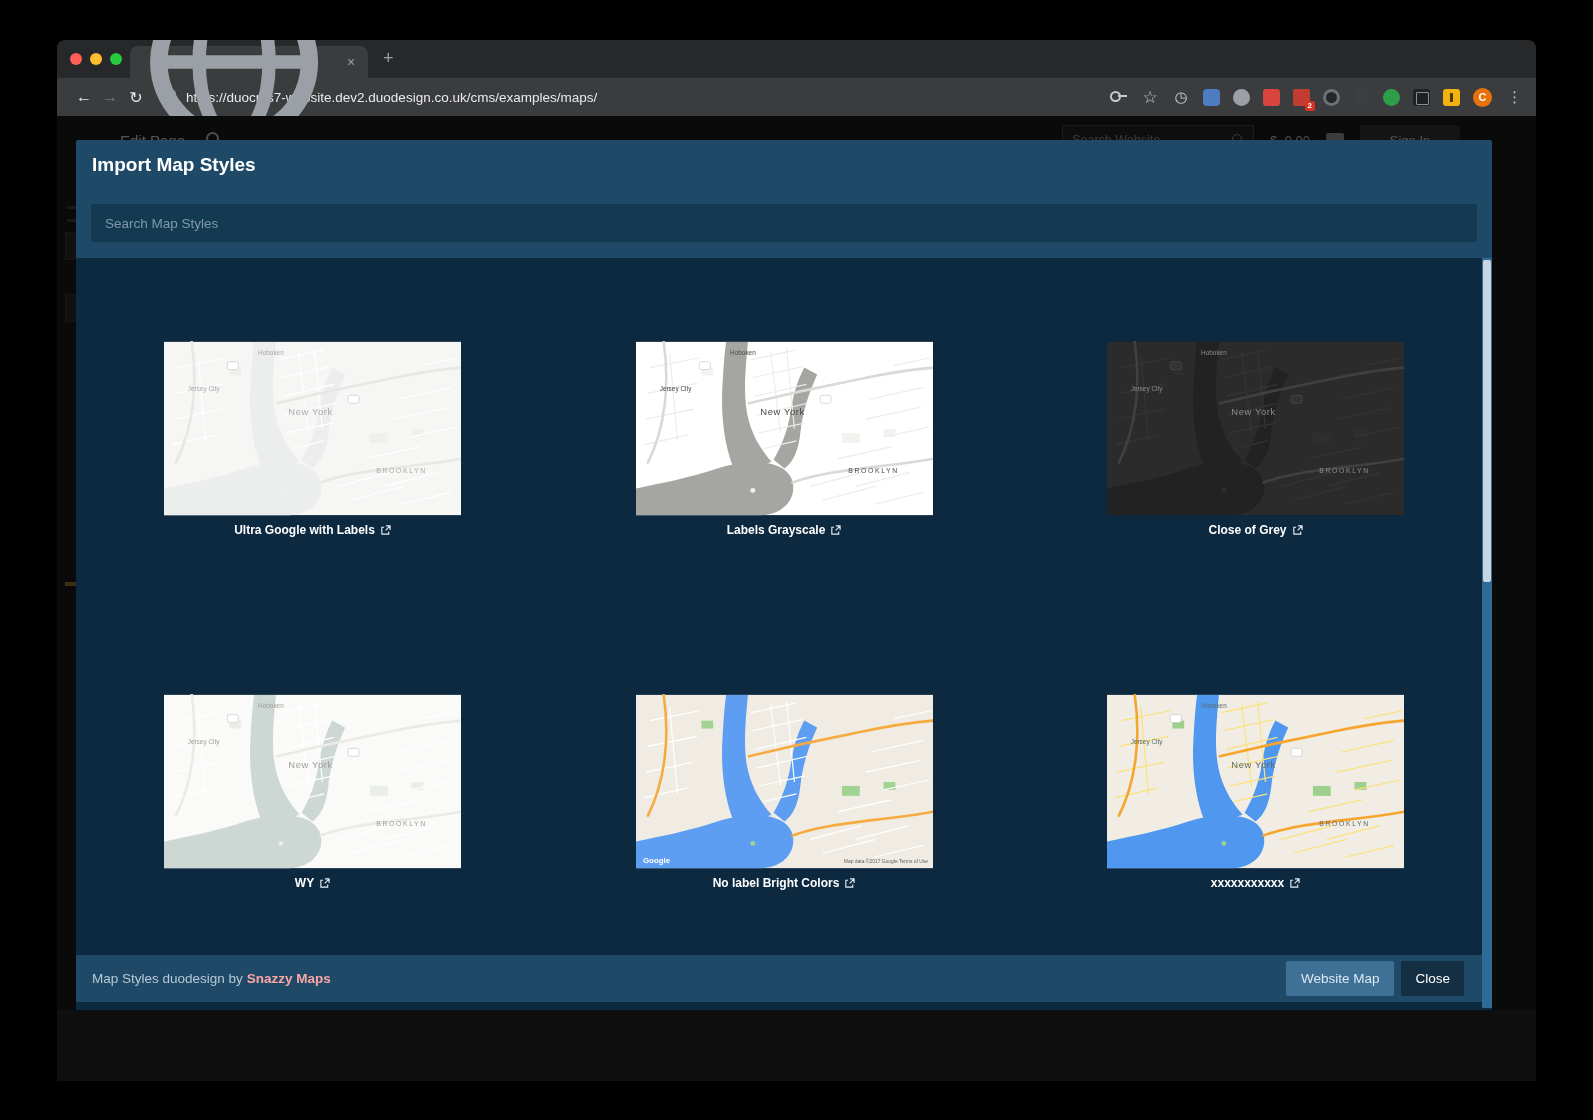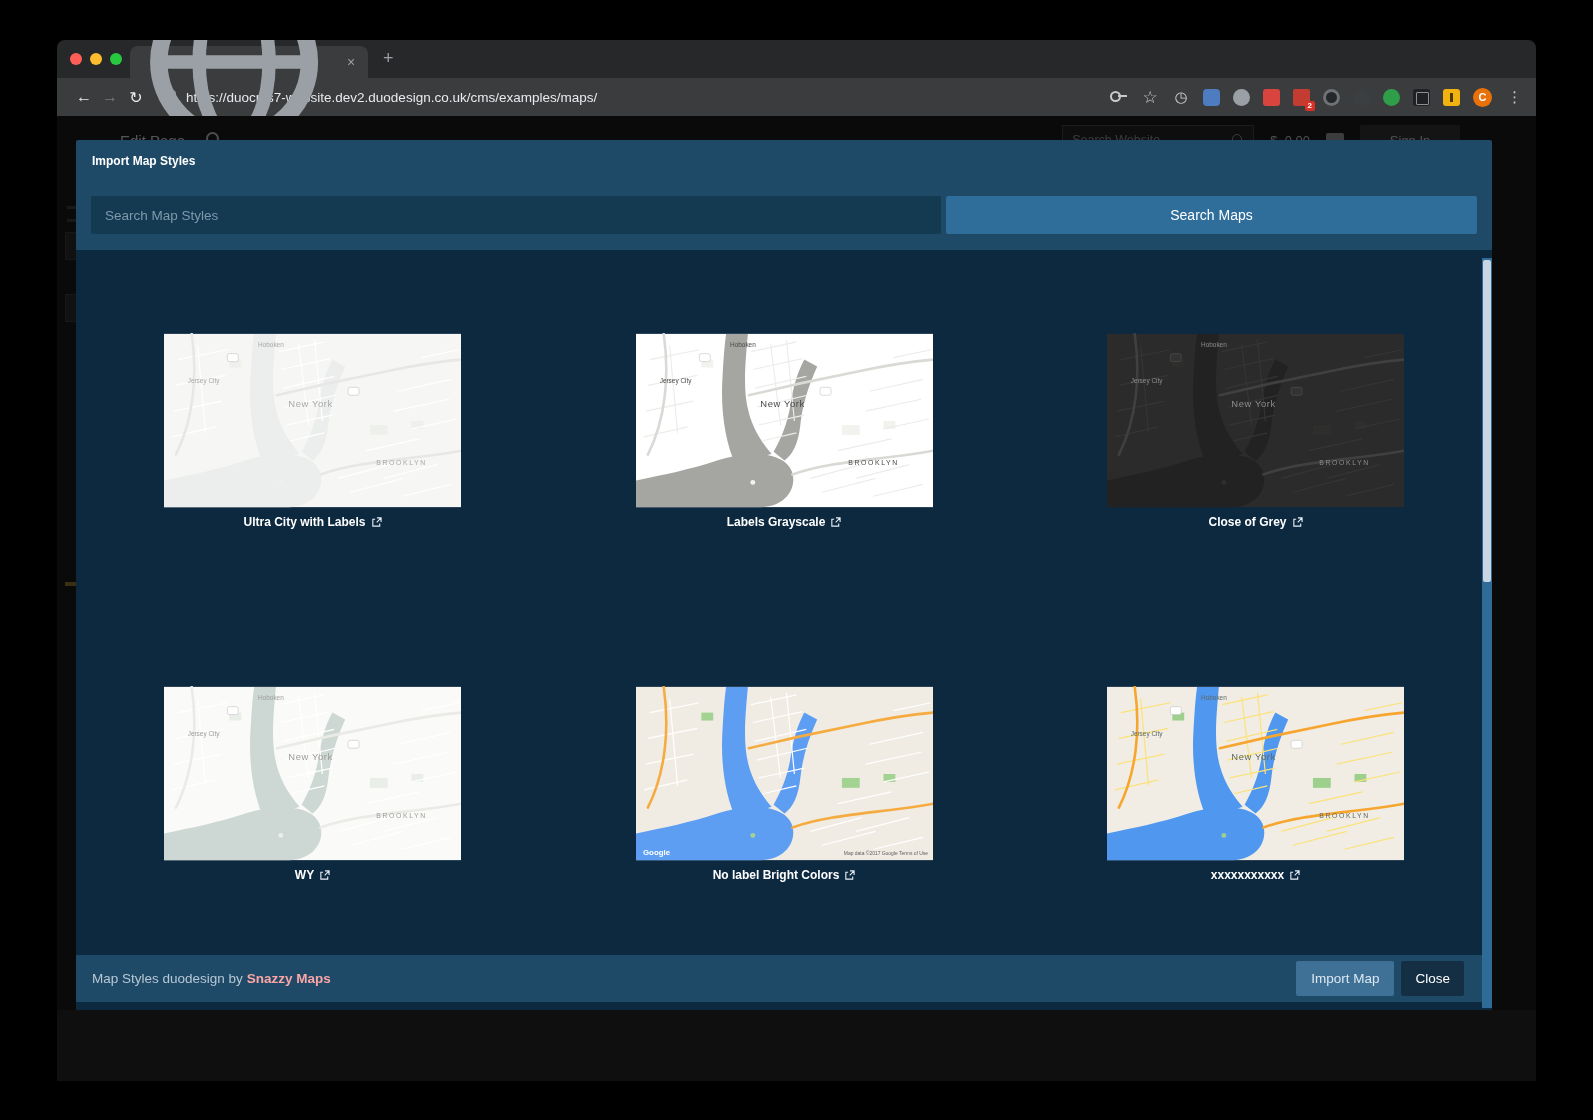--- a/index.html
+++ b/index.html
@@ -79,21 +79,21 @@
             display:flex; align-items:center; justify-content:center; border-radius:2px; }
   .side-hints { position:absolute; left:4px; top:90px; width:44px; }
   .hintsq { width:28px; height:28px; background:#1d1d1d; border:1px solid #2e2e2e; margin:0 0 34px 4px; }
   .hintdash { width:22px; height:3px; background:#333; margin:0 0 10px 6px; }
   .hintamber { width:20px; height:4px; background:#8a6d1f; margin:260px 0 0 4px; }
   .bottomrow { position:absolute; left:0; right:0; top:894px; height:71px; background:#0f0f0f; }
 
   
   .modal { position:absolute; left:19px; top:24px; width:1416px; height:870px; background:#1e4a68;
            z-index:5; display:flex; flex-direction:column; border-radius:2px; }
-  .m-title { margin:14px 16px 0; font-size:12px; font-weight:700; color:#fff; }
+  .m-title { margin:14px 16px 0; font-size:19px; font-weight:700; color:#fff; }
   .m-search { display:flex; margin:28px 15px 0; height:38px; }
   .m-input { flex:839; background:#143a52; border:0; outline:none; color:#cfe0ec; font-size:13.5px;
              padding:0 14px; border-radius:2px; }
   .m-input::placeholder { color:#7e99ac; }
   .m-btn { flex:542; margin-left:5px; background:#2f6d9b; color:#fff; border:0; font-size:14px;
            border-radius:2px; cursor:pointer; }
   .m-content { flex:1; margin-top:16px; background:#0d2940; padding:83px 88px 14px; overflow:hidden; }
   .grid-row { display:flex; justify-content:space-between; }
   .grid-row.second { margin-top:157px; }
   .tile { width:297px; cursor:pointer; }
@@ -212,21 +212,20 @@
       <div class="hintsq"></div>
       <div class="hintamber"></div>
     </div>
     <div class="bottomrow"></div>
 
     <div class="modal">
       <div class="m-title">Import Map Styles</div>
 
       <div class="m-search">
         <input class="m-input" type="text" placeholder="Search Map Styles" style="">
-        <button class="m-btn">Search Maps</button>
       </div>
 
       <div class="m-content">
 
         <div class="grid-row">
 
           <figure class="tile m-ultra">
             <svg class="mapsvg" viewBox="0 0 300 175">
               <rect class="land" width="300" height="175"></rect>
               <rect class="park" x="208" y="92" width="18" height="10"></rect>
@@ -241,21 +240,21 @@
               <path class="major" d="M114,62 L166,50 L224,38 C252,32 276,28 300,26"></path>
               <path class="major" d="M158,142 C198,128 244,128 300,118"></path>
               <rect class="shield" x="64" y="20" width="11" height="8" rx="2"></rect>
                 <rect class="shield" x="186" y="54" width="11" height="8" rx="2"></rect>
               <text class="town" x="108" y="13">Hoboken</text>
               <text class="town" x="40" y="50">Jersey City</text>
               <text class="city" x="148" y="74">New York</text>
               <text class="boro" x="240" y="132">BROOKLYN</text>
             </svg>
             <figcaption class="tile-cap">
-              <span>Ultra City with Labels</span>
+              <span>Ultra Google with Labels</span>
               <svg class="extlink" viewBox="0 0 12 12">
                 <path d="M4.5 2.5H2v7.5h7.5V7" fill="none" stroke="#e8f0f6" stroke-width="1.2"></path>
                 <path d="M6.5 1h4.5v4.5 M11 1L6.2 5.8" fill="none" stroke="#e8f0f6" stroke-width="1.2"></path>
               </svg>
             </figcaption>
           </figure>
 
           <figure class="tile m-gray">
             <svg class="mapsvg" viewBox="0 0 300 175">
               <rect class="land" width="300" height="175"></rect>
@@ -414,21 +413,21 @@
       </div>
 
       <div class="track">
         <div class="thumbbar"></div>
       </div>
 
       <div class="m-footer">
         <span class="foot-text">Map Styles duodesign by</span>
         <span class="foot-brand">Snazzy Maps</span>
         <div class="foot-btns">
-          <button class="btn-import">Import Map</button>
+          <button class="btn-import">Website Map</button>
           <button class="btn-close">Close</button>
         </div>
       </div>
       <div class="m-strip"></div>
     </div>
 
   </div>
 </div>
 
 </body></html>

